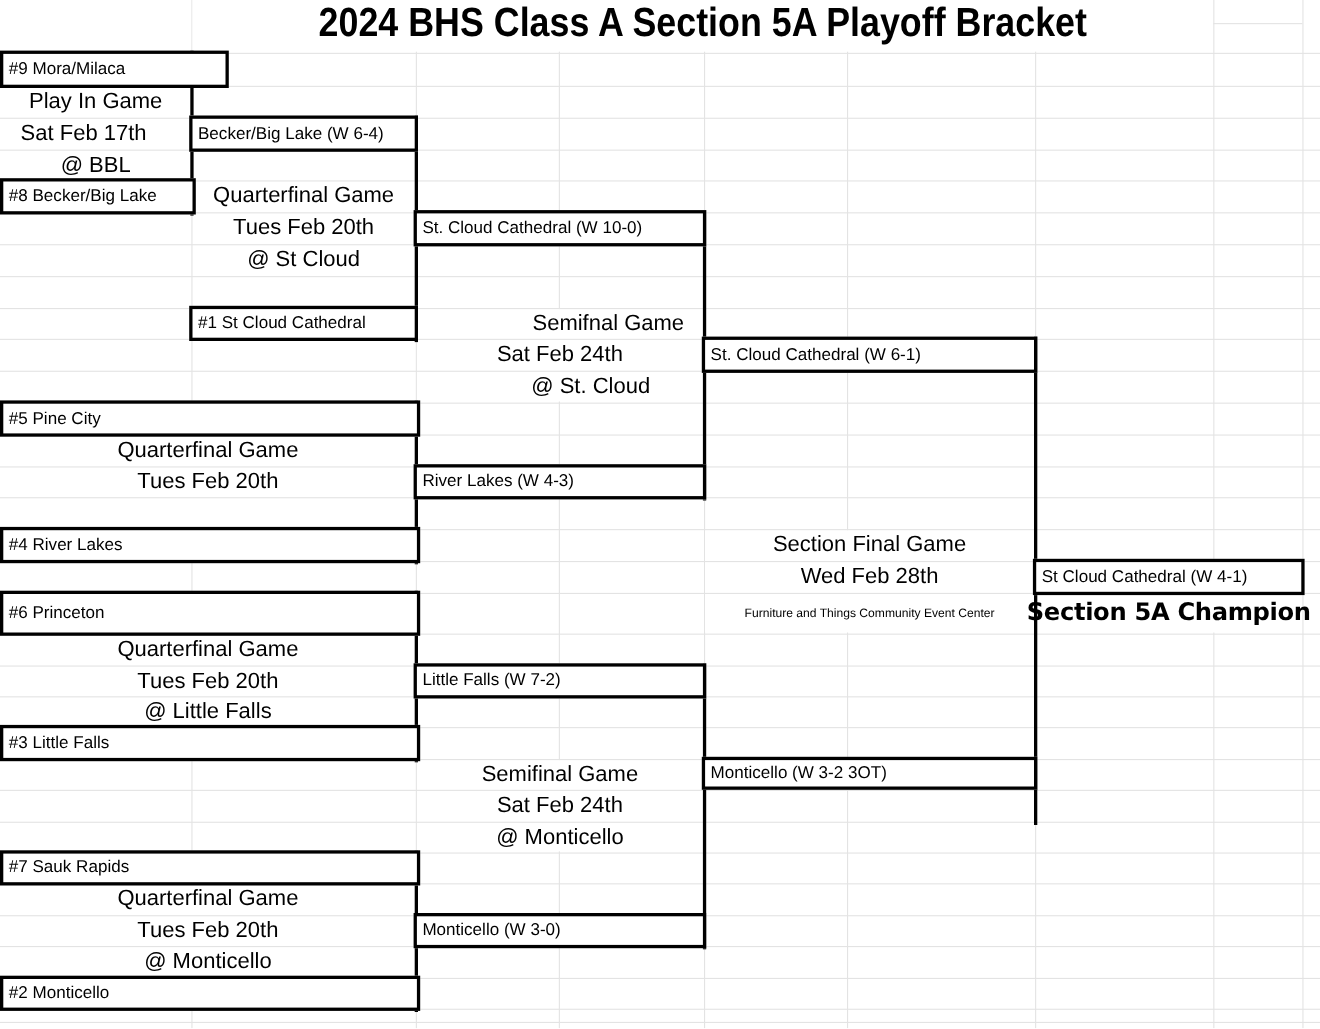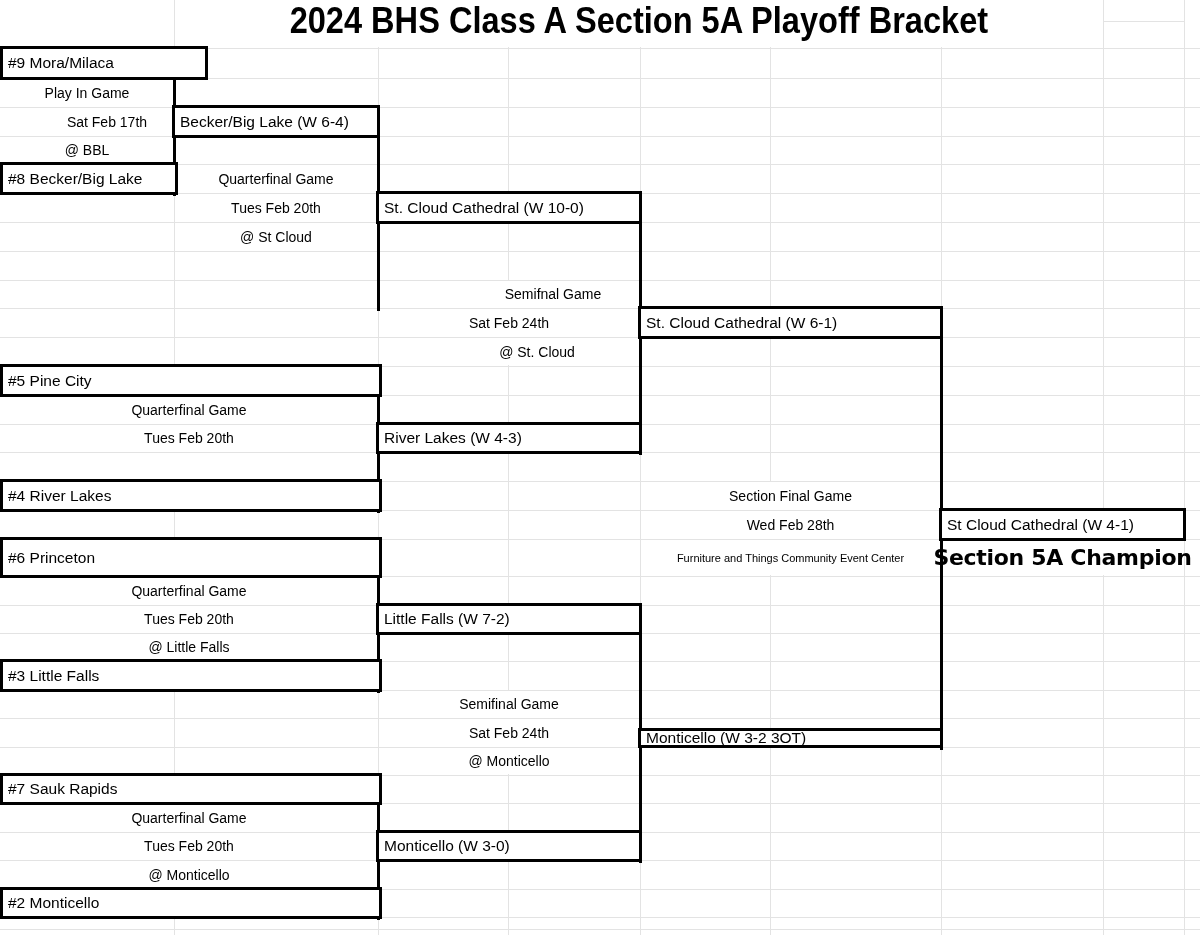--- a/index.html
+++ b/index.html
@@ -10,21 +10,21 @@
   .gl{position:absolute;background:#e3e3e3;}
   .cover{position:absolute;background:#ffffff;}
   .vseg{position:absolute;width:3px;background:#000;}
   .tbox{
     position:absolute;background:#fff;border:3px solid #000;box-sizing:border-box;
     display:flex;align-items:center;padding-left:5px;
     font-size:15.5px;white-space:nowrap;overflow:hidden;
   }
   .gtext{
     position:absolute;display:flex;align-items:center;justify-content:center;
-    font-size:14px;white-space:nowrap;
+    font-size:20px;white-space:nowrap;
   }
   .gtext.small{font-size:11px;}
   #title-cell{
     position:absolute;left:174px;top:0;width:929px;height:49px;
     display:flex;align-items:flex-start;justify-content:center;z-index:6;
   }
   #title-cell span{
     display:inline-block;font-size:37px;font-weight:bold;white-space:nowrap;
     transform:scaleX(0.88);transform-origin:center;
   }
@@ -108,20 +108,23 @@
     </div>
   <div class="tbox z5" style="left:172px;top:105px;width:208px;height:33px;">
       <span>Becker/Big Lake (W 6-4)</span>
     </div>
   <div class="tbox z5" style="left:0;top:162px;width:178px;height:33px;">
       <span>#8 Becker/Big Lake</span>
     </div>
   <div class="tbox z5" style="left:376px;top:191px;width:266px;height:33px;">
       <span>St. Cloud Cathedral (W 10-0)</span>
     </div>
+  <div class="tbox z5" style="left:172px;top:278px;width:208px;height:32px;">
+      <span>#1 St Cloud Cathedral</span>
+    </div>
   <div class="tbox z5" style="left:638px;top:306px;width:305px;height:33px;">
       <span>St. Cloud Cathedral (W 6-1)</span>
     </div>
   <div class="tbox z5" style="left:0;top:364px;width:382px;height:33px;">
       <span>#5 Pine City</span>
     </div>
   <div class="tbox z5" style="left:376px;top:422px;width:266px;height:32px;">
       <span>River Lakes (W 4-3)</span>
     </div>
   <div class="tbox z5" style="left:0;top:479px;width:382px;height:33px;">
@@ -132,35 +135,35 @@
     </div>
   <div class="tbox z5" style="left:0;top:537px;width:382px;height:41px;">
       <span>#6 Princeton</span>
     </div>
   <div class="tbox z5" style="left:376px;top:603px;width:266px;height:32px;">
       <span>Little Falls (W 7-2)</span>
     </div>
   <div class="tbox z5" style="left:0;top:659px;width:382px;height:33px;">
       <span>#3 Little Falls</span>
     </div>
-  <div class="tbox z5" style="left:638px;top:728px;width:305px;height:20px;">
+  <div class="tbox z5" style="left:638px;top:688px;width:305px;height:30px;">
       <span>Monticello (W 3-2 3OT)</span>
     </div>
   <div class="tbox z5" style="left:0;top:773px;width:382px;height:32px;">
       <span>#7 Sauk Rapids</span>
     </div>
   <div class="tbox z5" style="left:376px;top:830px;width:266px;height:32px;">
       <span>Monticello (W 3-0)</span>
     </div>
   <div class="tbox z5" style="left:0;top:887px;width:382px;height:32px;">
       <span>#2 Monticello</span>
     </div>
 
   <div class="gtext z6" style="left:0;top:78px;width:174px;height:29px;">Play In Game</div>
-  <div class="gtext z6" style="left:0;top:107px;width:152px;height:29px;padding-left:31px;">Sat Feb 17th</div>
+  <div class="gtext z6" style="left:0;top:107px;width:152px;height:29px;">Sat Feb 17th</div>
   <div class="gtext z6" style="left:0;top:136px;width:174px;height:28px;">@ BBL</div>
 
   <div class="gtext z6" style="left:174px;top:164px;width:204px;height:29px;">Quarterfinal Game</div>
   <div class="gtext z6" style="left:174px;top:193px;width:204px;height:29px;">Tues Feb 20th</div>
   <div class="gtext z6" style="left:174px;top:222px;width:204px;height:29px;">@ St Cloud</div>
 
   <div class="gtext z6" style="left:378px;top:280px;width:262px;height:28px;padding-left:44px;">Semifnal Game</div>
   <div class="gtext z6" style="left:378px;top:308px;width:262px;height:29px;">Sat Feb 24th</div>
   <div class="gtext z6" style="left:378px;top:337px;width:262px;height:29px;margin-left:28px;">@ St. Cloud</div>
 

